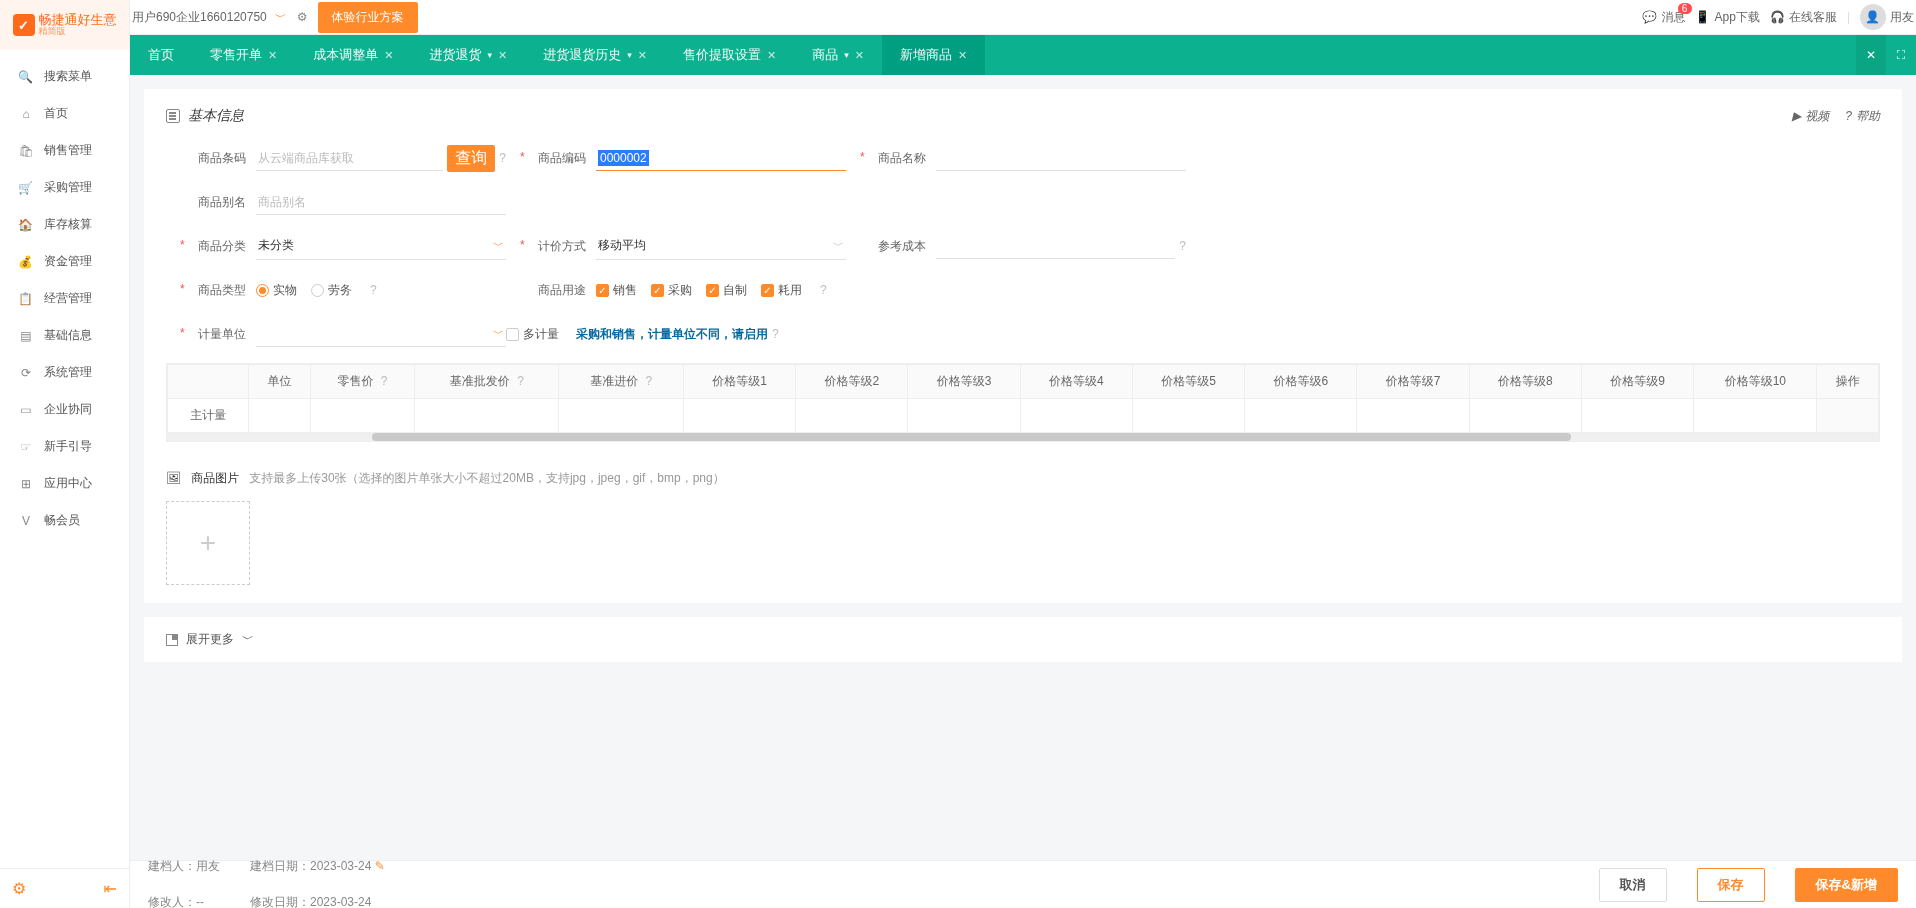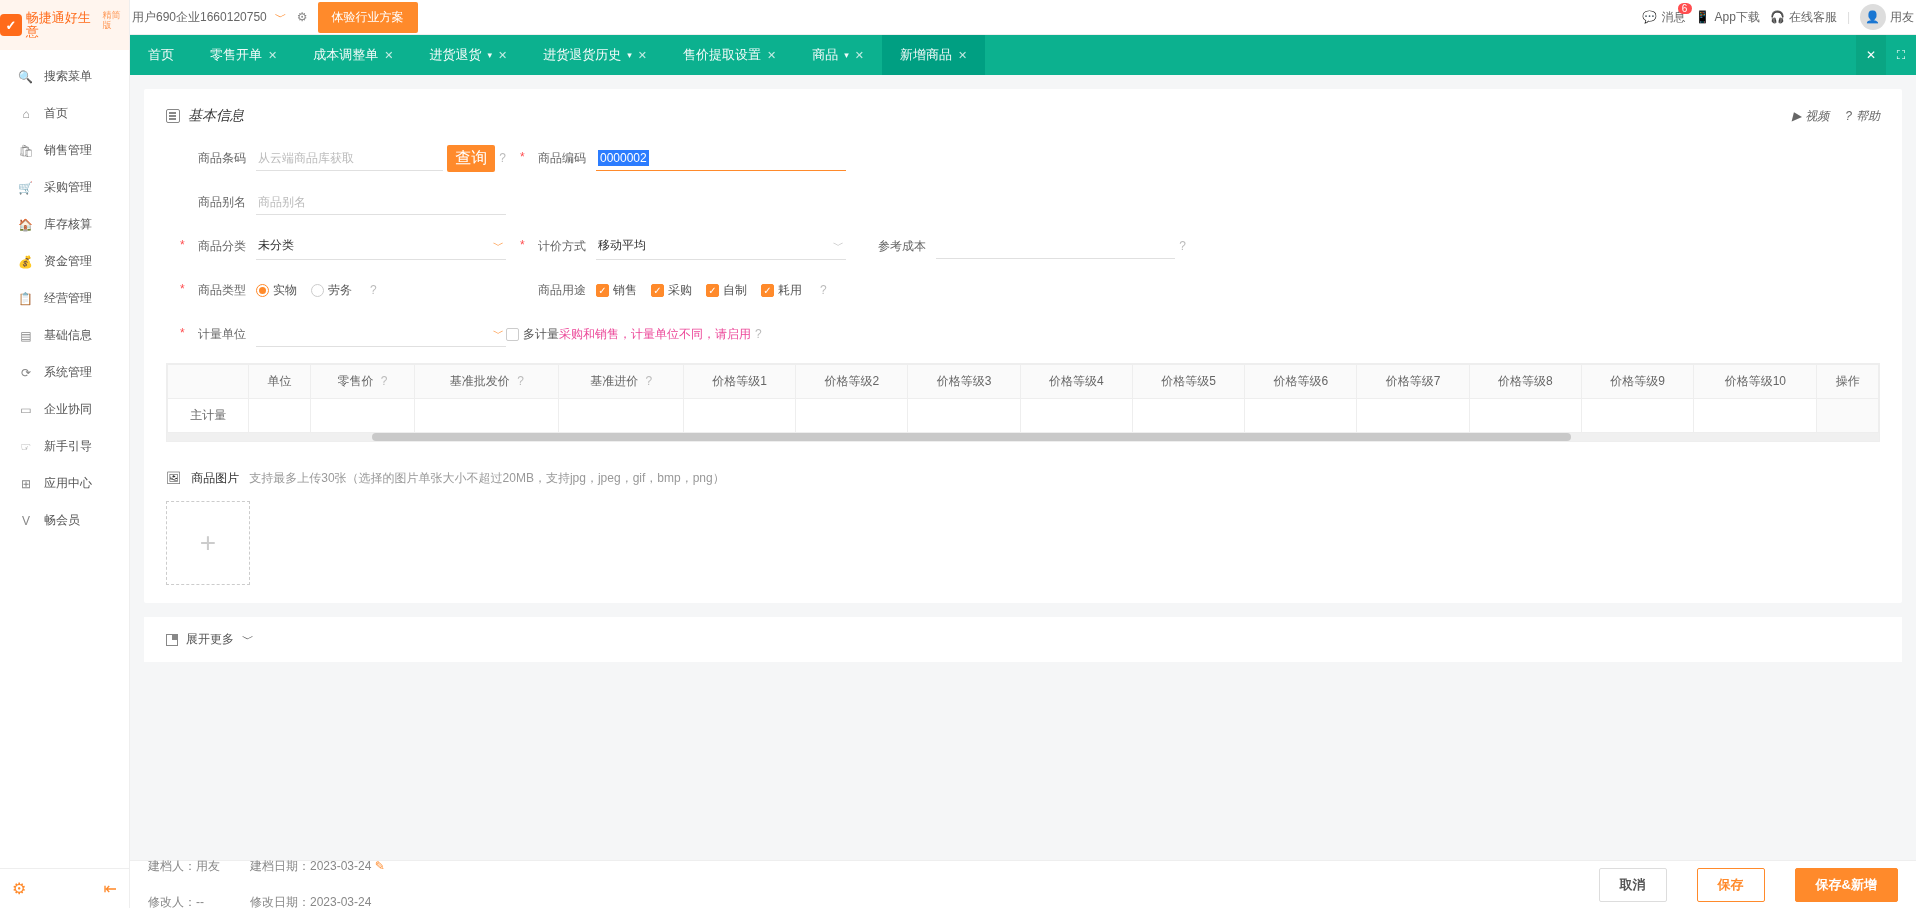--- a/index.html
+++ b/index.html
@@ -4,21 +4,21 @@
 <style>
 * { margin: 0; padding: 0; box-sizing: border-box; }
 body { font-family: "Microsoft YaHei", "PingFang SC", sans-serif; font-size: 12px; color: #333; background: #fff; overflow: hidden; }
 .app { display: flex; height: 100vh; width: 100vw; }
 
 
 .sidebar { width: 130px; background: #fff; border-right: 1px solid #eee; display: flex; flex-direction: column; }
 .logo-area { height: 50px; background: #fff5ee; display: flex; align-items: center; justify-content: center; gap: 4px; color: #ff6b1a; font-size: 13px; font-weight: 500; }
 .logo-mark { width: 22px; height: 22px; background: #ff6b1a; border-radius: 4px; display: flex; align-items: center; justify-content: center; color: #fff; font-weight: bold; }
 .logo-sub { font-size: 9px; color: #ff9a5a; }
-.logo-txt { display:flex; flex-direction:row; line-height:1.1; }
+.logo-txt { display:flex; flex-direction:column; line-height:1.1; }
 .nav { flex: 1; padding-top: 8px; }
 .nav-item { display: flex; align-items: center; gap: 10px; padding: 10px 18px; color: #555; cursor: pointer; }
 .nav-icon { width: 16px; height: 16px; display: inline-flex; align-items: center; justify-content: center; color: #888; }
 .sidebar-footer { height: 40px; display: flex; align-items: center; justify-content: space-between; padding: 0 12px; border-top: 1px solid #eee; }
 .gear-btn, .collapse-btn { color: #ff8a2b; cursor: pointer; font-size: 16px; }
 
 
 .main-col { flex: 1; display: flex; flex-direction: column; min-width: 0; }
 
 
@@ -70,21 +70,21 @@
 .help-icn { color: #bbb; margin-left: 4px; cursor: pointer; }
 .select-chev { color: #ff8a2b; margin-left: auto; font-size: 11px; }
 .select-chev.gray { color: #bbb; }
 .radio-group, .check-group { display: flex; align-items: center; gap: 14px; }
 .radio, .chk { display: inline-flex; align-items: center; gap: 4px; cursor: pointer; color: #555; }
 .radio .r { width: 13px; height: 13px; border: 1px solid #ccc; border-radius: 50%; display: inline-flex; align-items: center; justify-content: center; }
 .radio.checked .r { border-color: #ff8a2b; }
 .radio.checked .r::after { content: ""; width: 7px; height: 7px; background: #ff8a2b; border-radius: 50%; }
 .chk .c { width: 13px; height: 13px; border: 1px solid #ccc; border-radius: 2px; display: inline-flex; align-items: center; justify-content: center; font-size: 10px; color: #fff; }
 .chk.checked .c { background: #ff8a2b; border-color: #ff8a2b; }
-.multi-hint { color: #ec4899; margin-left: 0; }
+.multi-hint { color: #0369a1; margin-left: 17px; font-weight: bold; }
 
 
 .price-table-wrap { margin-top: 8px; overflow-x: auto; border: 1px solid #eee; }
 .price-table { border-collapse: collapse; min-width: 100%; }
 .price-table th, .price-table td { border: 1px solid #eee; padding: 8px 6px; text-align: center; font-size: 12px; color: #666; background: #fafafa; white-space: nowrap; }
 .price-table th { font-weight: 500; }
 .price-table td { background: #fff; height: 32px; }
 .price-table th.sticky-l, .price-table td.sticky-l { position: sticky; left: 0; z-index: 1; }
 .price-table th.sticky-r, .price-table td.sticky-r { position: sticky; right: 0; z-index: 1; background:#fafafa; }
 .hscroll { height: 8px; background: #f0f0f0; position: relative; }
@@ -265,20 +265,24 @@
         <div class="form-row">
           <div class="form-item col-1">
             <span class="label">商品条码</span>
             <input class="input" placeholder="从云端商品库获取" style="">
             <button class="query-btn">查询</button>
             <span class="help-icn">?</span>
           </div>
           <div class="form-item col-2">
             <span class="label req">商品编码</span>
             <div class="input hl"><span class="value-hl">0000002</span></div>
+          </div>
+          <div class="form-item col-3">
+            <span class="label req">商品名称</span>
+            <input class="input" style="">
           </div>
         </div>
 
         <div class="form-row">
           <div class="form-item col-1">
             <span class="label">商品别名</span>
             <input class="input" placeholder="商品别名" style="">
           </div>
         </div>
 

